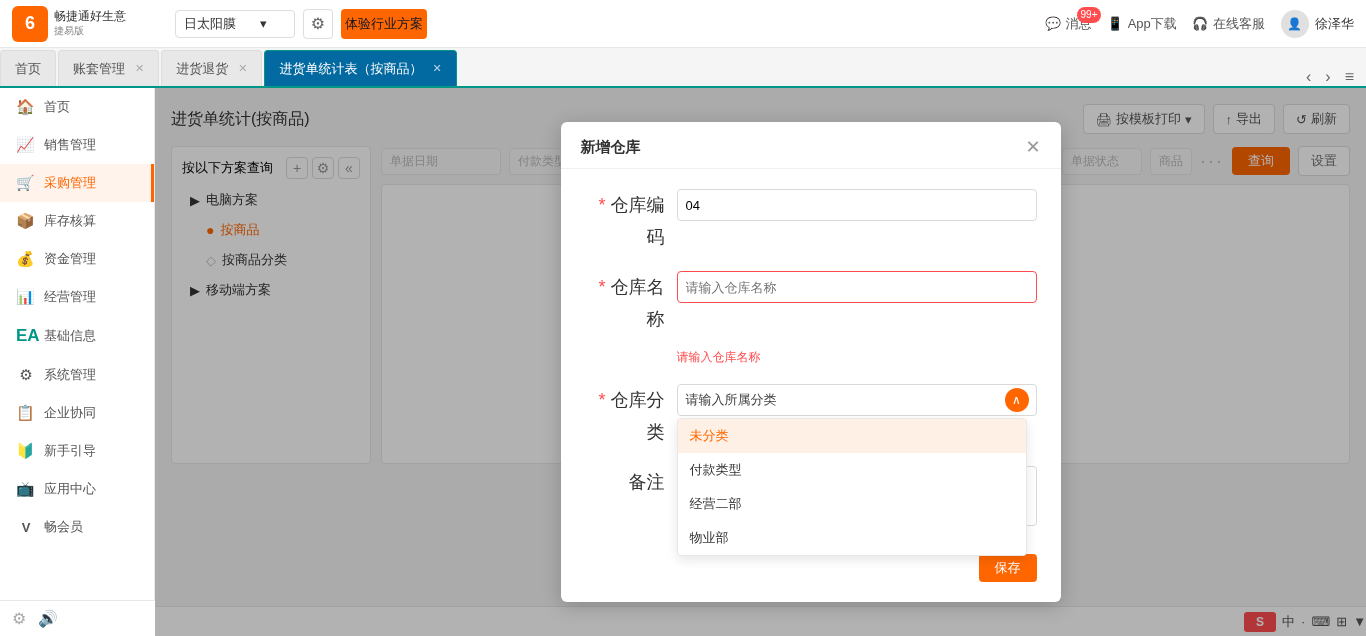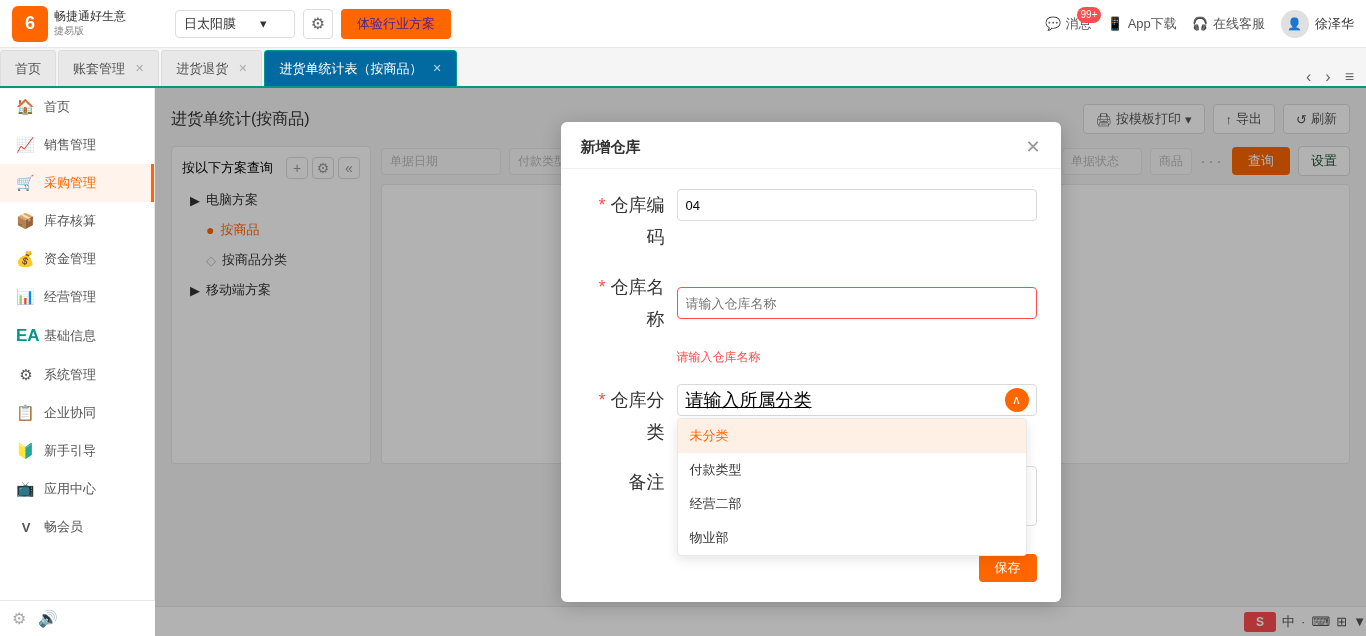--- a/index.html
+++ b/index.html
@@ -39,22 +39,22 @@
       font-size: 13px; color: #333; background: #fff;
       display: flex; align-items: center; gap: 24px; min-width: 120px;
       cursor: pointer;
     }
     .gear-btn {
       width: 30px; height: 30px; border: 1px solid #ddd; border-radius: 4px;
       display: flex; align-items: center; justify-content: center; cursor: pointer;
       color: #666; font-size: 16px;
     }
     .trial-btn {
-      background: #ff6600; color: #4c1d95; border: none; border-radius: 4px;
-      padding: 6px 16px; font-size: 13px; cursor: pointer;
+      background: #ff6600; color: #0f172a; border: none; border-radius: 4px;
+      padding: 6px 4px; font-size: 13px; cursor: pointer;
     }
     .top-right {
       margin-left: auto; display: flex; align-items: center; gap: 16px;
     }
     .notif-item {
       display: flex; align-items: center; gap: 4px; color: #555; font-size: 13px; cursor: pointer;
       position: relative;
     }
     .badge {
       background: #ff4d4f; color: white; font-size: 10px; border-radius: 8px;
@@ -112,21 +112,21 @@
     
     .page-area {
       flex: 1; padding: 16px; position: relative; overflow: hidden;
       background: #f5f5f5;
     }
     .page-title {
       font-size: 16px; color: #333; font-weight: 500; 
     }
     .btn-outline { border: 1px solid #ddd; background: #fff; border-radius: 4px; padding: 5px 12px; font-size: 13px; color: #555; cursor: pointer; display: flex; align-items: center; gap: 4px; }
     .btn-primary { background: #ff6600; color: white; border: none; border-radius: 4px; padding: 5px 16px; font-size: 13px; cursor: pointer; }
-    .btn-secondary { background: #fff; border: 1px solid #ddd; border-radius: 4px; padding: 5px 12px; font-size: 13px; color: #14532d; cursor: pointer; }
+    .btn-secondary { background: #fff; border: 1px solid #ddd; border-radius: 4px; padding: 5px 12px; font-size: 13px; color: #737373; cursor: pointer; }
 
     .left-panel {
       width: 200px; background: #fff; border: 1px solid #e8e8e8; border-radius: 4px;
       padding: 10px; flex-shrink: 0;
     }
     .tree-item { display: flex; align-items: center; gap: 6px; padding: 6px 8px; cursor: pointer; font-size: 13px; color: #333; border-radius: 4px; }
     .tree-item.active { color: #ff6600; }
     .tree-child { padding-left: 24px; }
 
     
@@ -436,34 +436,34 @@
         <span class="modal-close">✕</span>
       </div>
       <div class="modal-body">
 
         <div class="form-row">
           <label class="form-label required">仓库编码</label>
           <input class="form-input" type="text" value="04" style="">
         </div>
 
         <div class="form-row" style="flex-direction:column;align-items:stretch;">
-          <div style="display:flex;align-items:center;gap:12px;">
+          <div style="display:flex;align-items:flex-start;gap:12px;">
             <label class="form-label required">仓库名称</label>
             <input class="form-input error" type="text" style="border-color: rgb(255, 77, 79);" placeholder="请输入仓库名称">
           </div>
           <div style="margin-left:92px;margin-top:2px;">
             <span class="error-msg">请输入仓库名称</span>
           </div>
         </div>
 
         <div class="form-row">
           <label class="form-label required">仓库分类</label>
           <div class="form-select-wrapper">
             <div class="form-select-input">
-              <span style="color:#000000;font-size:18px;text-decoration:underline;">请输入所属分类</span>
+              <span style="color:#404040;font-size:13px;">请输入所属分类</span>
             </div>
             <div class="select-arrow">∧</div>
 
             <div class="dropdown-list">
               <div class="dropdown-item selected">
                 <span>未分类</span>
               </div>
               <div class="dropdown-item">
                 <span>付款类型</span>
               </div>

